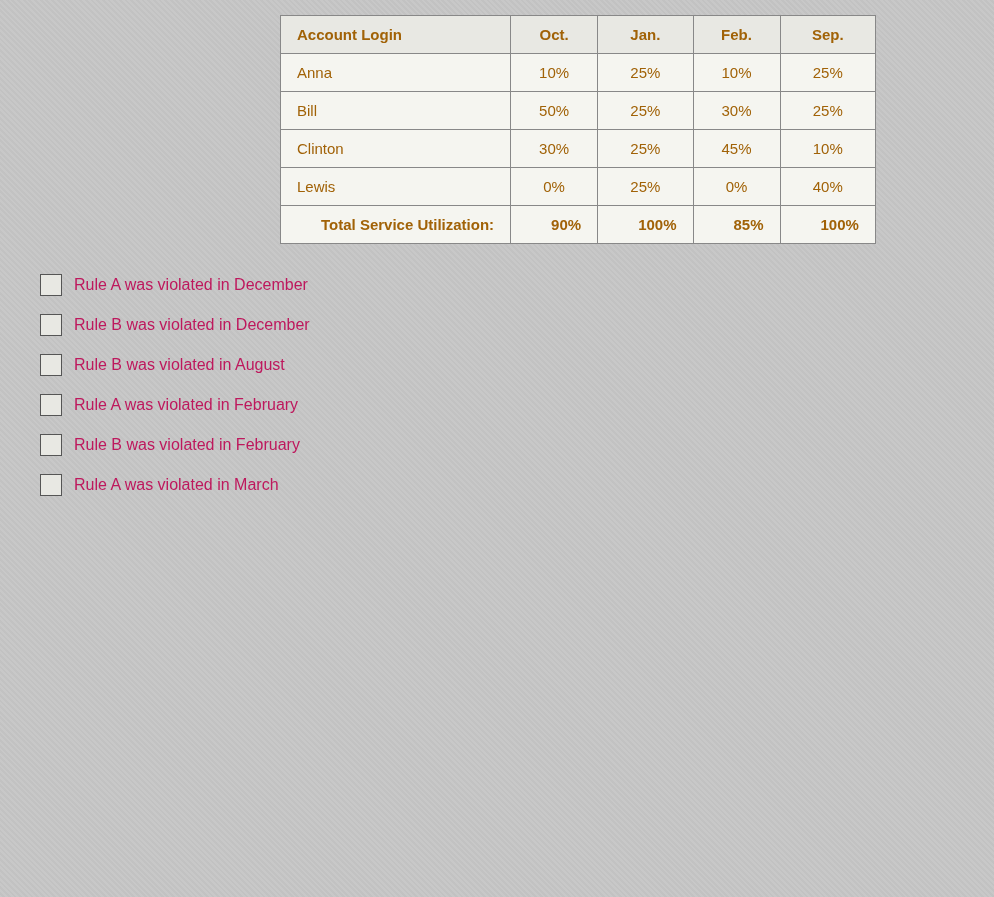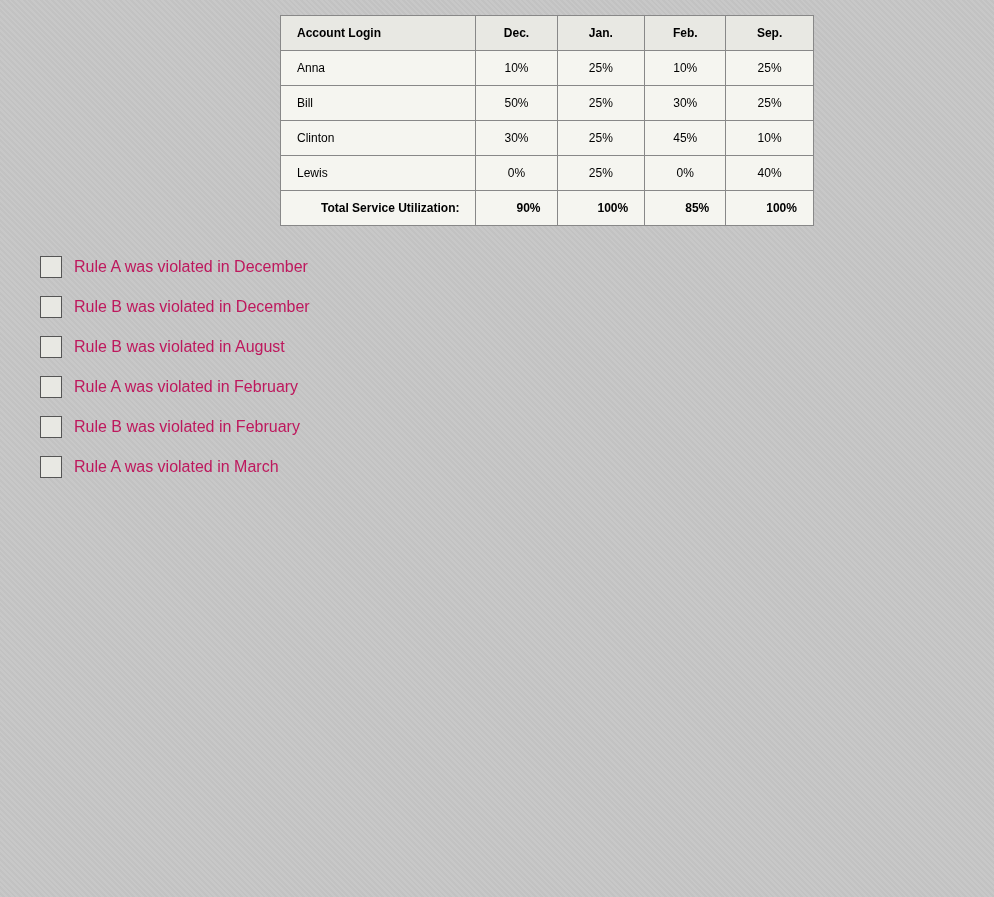--- a/index.html
+++ b/index.html
@@ -36,22 +36,22 @@
 
     table {
       border-collapse: collapse;
       background-color: #f5f5f0;
       min-width: 500px;
     }
 
     table th, table td {
       border: 1px solid #888;
       padding: 10px 16px;
-      font-size: 12px;
-      color: #000000;
+      font-size: 15px;
+      color: #a16207;
       margin-left: 15px;
     }
 
     table th {
       font-weight: bold;
       text-align: center;
       background-color: #e8e8e3;
     }
 
     .col-account {
@@ -119,21 +119,21 @@
     }
   </style>
 </head>
 <body>
 
 <div class="table-container">
   <table>
     <thead>
       <tr>
         <th class="col-account">Account Login</th>
-        <th class="col-month">Dec.</th>
+        <th class="col-month">Oct.</th>
         <th class="col-month">Jan.</th>
         <th class="col-month">Feb.</th>
         <th class="col-month">Sep.</th>
       </tr>
     </thead>
     <tbody id="table-body">
     <tr class="row-name">
           <td>Anna</td>
           <td style="text-align: center;">10%</td>
           <td style="text-align: center;">25%</td>

